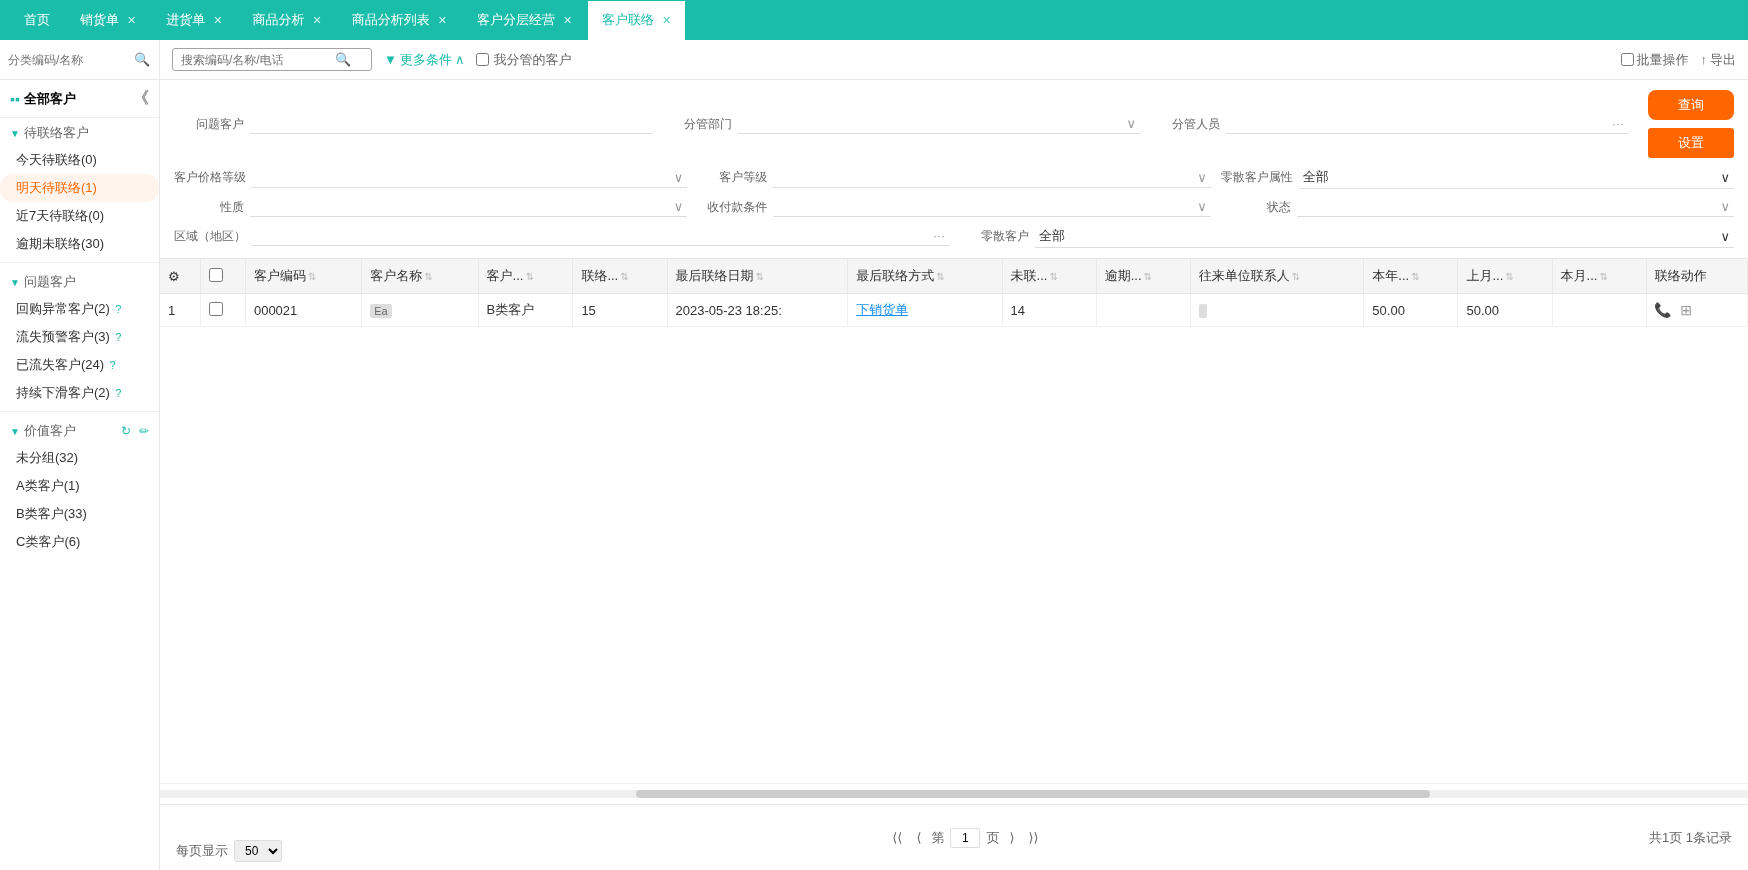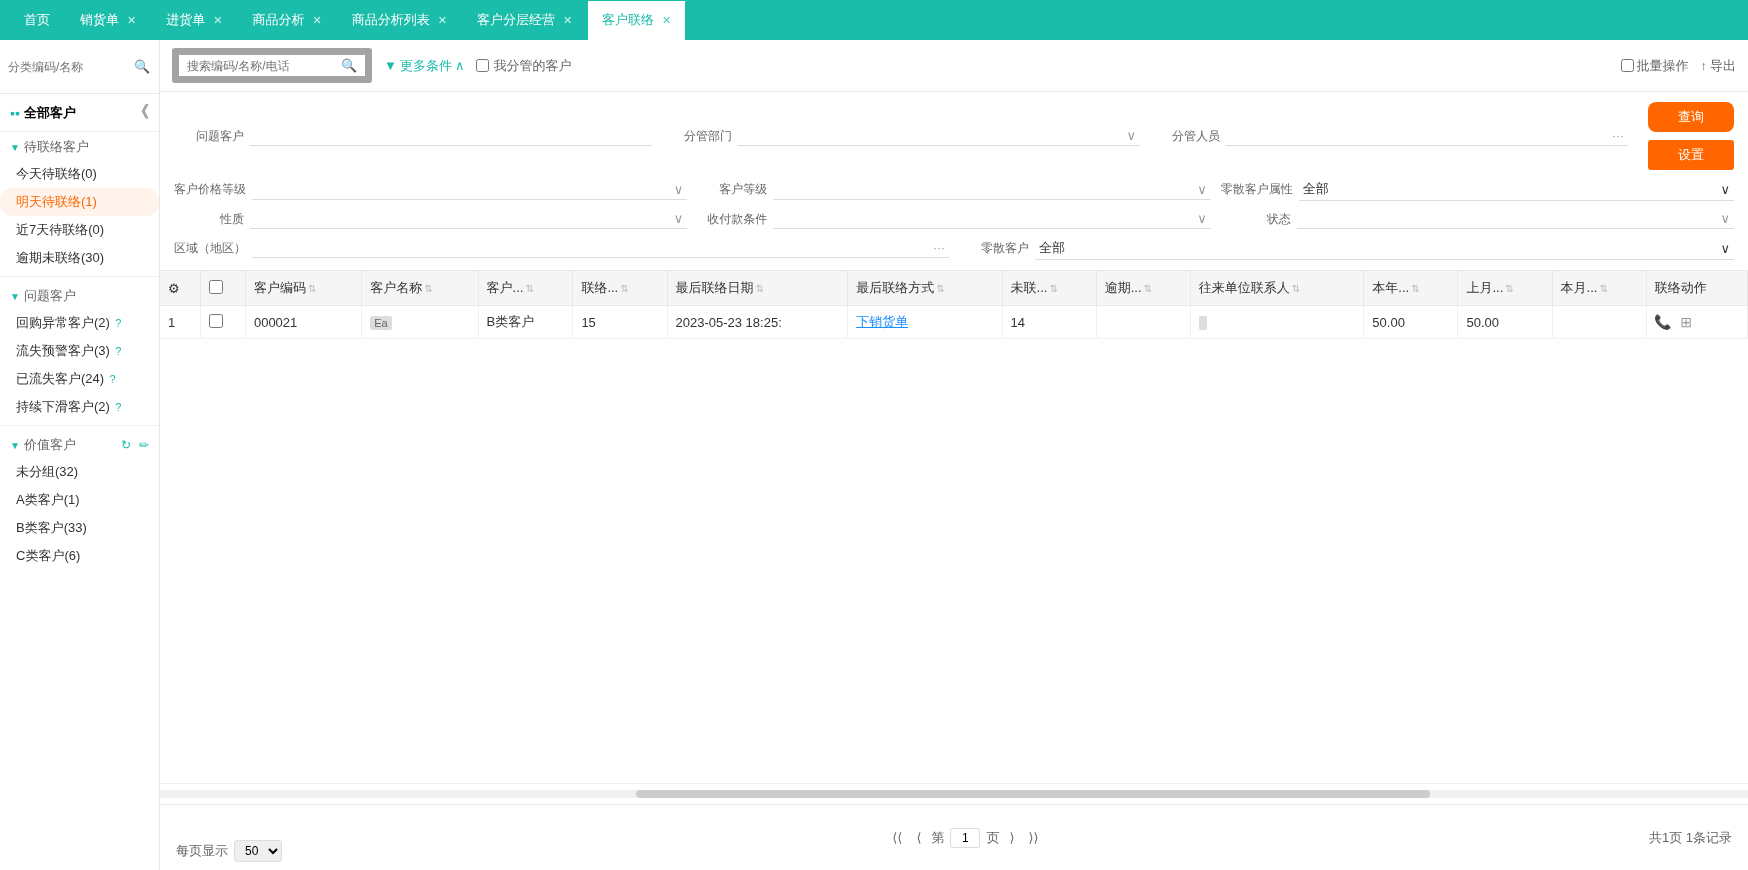--- a/index.html
+++ b/index.html
@@ -38,21 +38,21 @@
     .sidebar {
       width: 160px;
       background: #fff;
       border-right: 1px solid #e8e8e8;
       overflow-y: auto;
       flex-shrink: 0;
     }
     .sidebar-search {
       display: flex;
       align-items: flex-end;
-      padding: 19px 8px;
+      padding: 12px 8px;
       border-bottom: 1px solid #e8e8e8;
       gap: 4px;
     }
     .sidebar-search input {
       flex: 1;
       border: none;
       outline: none;
       font-size: 12px;
       color: #999;
     }
@@ -97,21 +97,21 @@
       background: #fff;
       padding: 8px 12px;
       display: flex;
       align-items: center;
       gap: 12px;
       border-bottom: 1px solid #e8e8e8;
     }
     .search-input-wrap {
       display: flex;
       align-items: center;
-      border: 7px solid #a3a3a3;
+      border: 1px solid #a3a3a3;
       border-radius: 3px;
       padding: 3px 8px;
       width: 200px;
       gap: 4px;
     }
     .search-input-wrap input {
       border: none;
       outline: none;
       font-size: 12px;
       color: #999;

